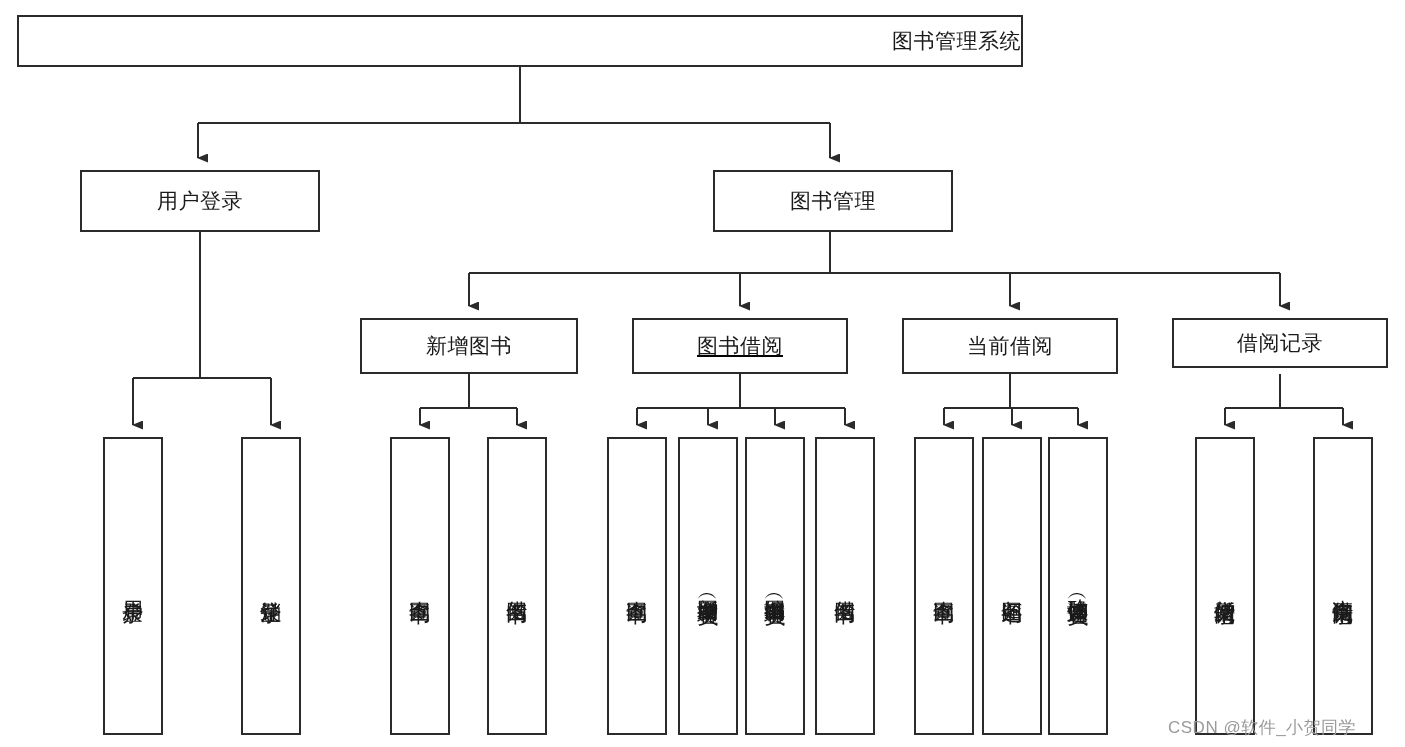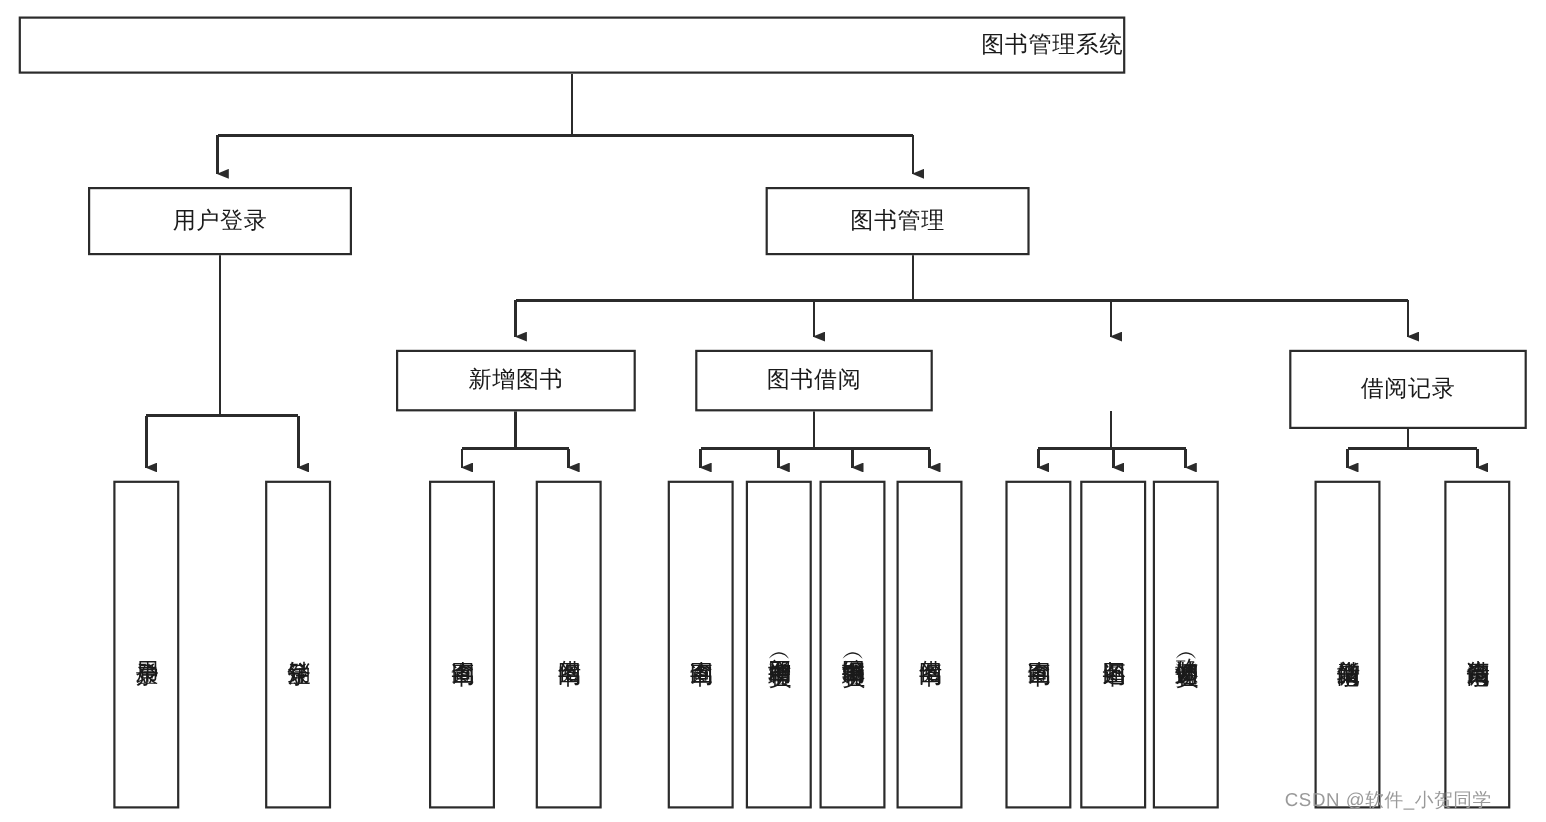--- a/index.html
+++ b/index.html
@@ -118,31 +118,34 @@
     </g>
   </svg>
 
   <div class="node-box" style="left:17px; top:15px; width:1006px; height:52px;justify-content:flex-end;">
     <span class="node-label-h">图书管理系统</span>
   </div>
 
   <div class="node-box" style="left:80px; top:170px; width:240px; height:62px;">
     <span class="node-label-h">用户登录</span>
   </div>
-  <div class="node-box" style="left:696px; top:170px; width:240px; height:62px;">
+  <div class="node-box" style="left:713px; top:170px; width:240px; height:62px;">
     <span class="node-label-h">图书管理</span>
   </div>
 
   <div class="node-box" style="left:360px; top:318px; width:218px; height:56px;">
     <span class="node-label-h">新增图书</span>
   </div>
-  <div class="node-box" style="left:632px; top:318px; width:216px; height:56px;">
+  <div class="node-box" style="left:632px; top:318px; width:216px; height:56px;text-decoration:underline;">
     <span class="node-label-h">图书借阅</span>
   </div>
-  <div class="node-box" style="left:1172px; top:318px; width:216px; height:72px;">
+  <div class="node-box" style="left:902px; top:318px; width:216px; height:56px;">
+    <span class="node-label-h">当前借阅</span>
+  </div>
+  <div class="node-box" style="left:1172px; top:318px; width:216px; height:50px;">
     <span class="node-label-h">借阅记录</span>
   </div>
 
   <div class="node-box" style="left:103px; top:437px; width:60px; height:298px;">
     <span class="node-label-v">用户登录</span>
   </div>
   <div class="node-box" style="left:241px; top:437px; width:60px; height:298px;">
     <span class="node-label-v">注销登录</span>
   </div>
 

